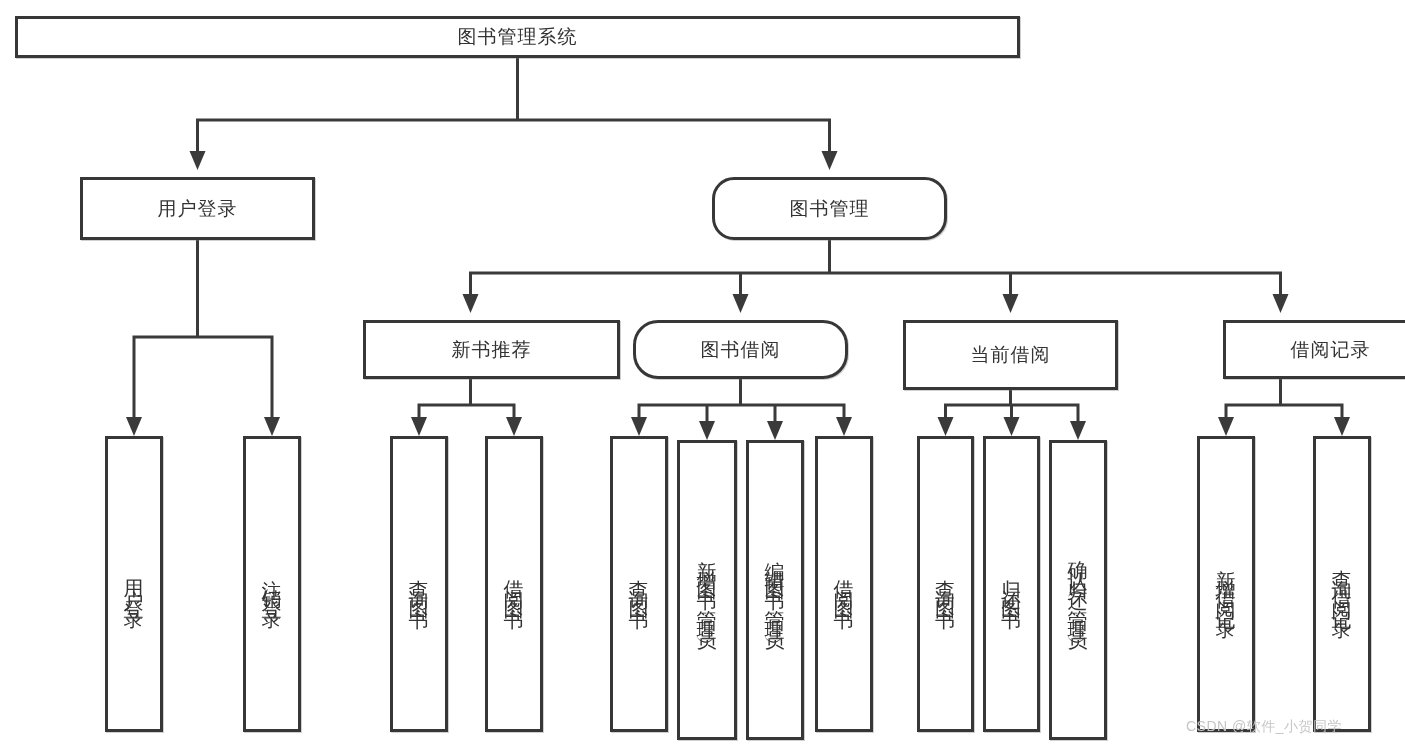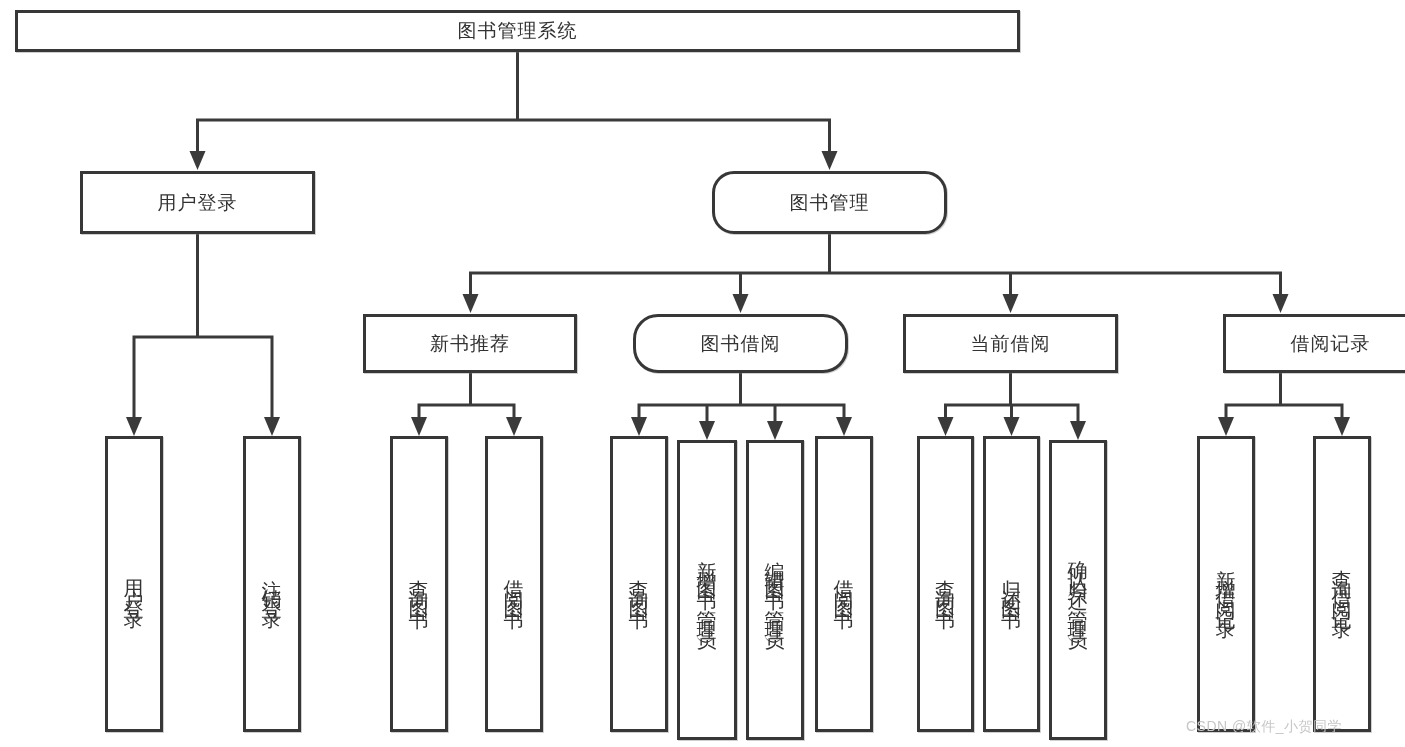--- a/index.html
+++ b/index.html
@@ -31,20 +31,21 @@
     display: flex;
     align-items: center;
     justify-content: center;
     color: #333333;
     box-shadow: 1px 1px 0 rgba(120,120,120,0.35);
   }
   .h-node {
     font-size: 19px;
     letter-spacing: 1px;
     white-space: nowrap;
+    margin-top: 6px;
   }
   .leaf {
     writing-mode: vertical-rl;
     text-orientation: mixed;
     font-size: 20px;
     letter-spacing: 10px;
     line-height: 1;
   }
   .watermark {
     position: absolute;
@@ -113,27 +114,27 @@
     <span>图书管理系统</span>
   </div>
 
   <div class="node h-node" style="left:80px; top:171px; width:235px; height:63px;">
     <span>用户登录</span>
   </div>
   <div class="node h-node" style="left:712px; top:171px; width:235px; height:63px;border-radius:22px;">
     <span>图书管理</span>
   </div>
 
-  <div class="node h-node" style="left:363px; top:314px; width:214px; height:59px;">
+  <div class="node h-node" style="left:363px; top:314px; width:257px; height:59px;">
     <span>新书推荐</span>
   </div>
   <div class="node h-node" style="left:633px; top:314px; width:215px; height:59px;border-radius:25px;">
     <span>图书借阅</span>
   </div>
-  <div class="node h-node" style="left:903px; top:314px; width:215px; height:59px;">
+  <div class="node h-node" style="left:903px; top:314px; width:215px; height:70px;">
     <span>当前借阅</span>
   </div>
   <div class="node h-node" style="left:1223px; top:314px; width:215px; height:59px;">
     <span>借阅记录</span>
   </div>
 
   <div class="node leaf" style="left:105px; top:436px; width:58px; height:296px;">
     <span>用户登录</span>
   </div>
   <div class="node leaf" style="left:243px; top:436px; width:58px; height:296px;">

